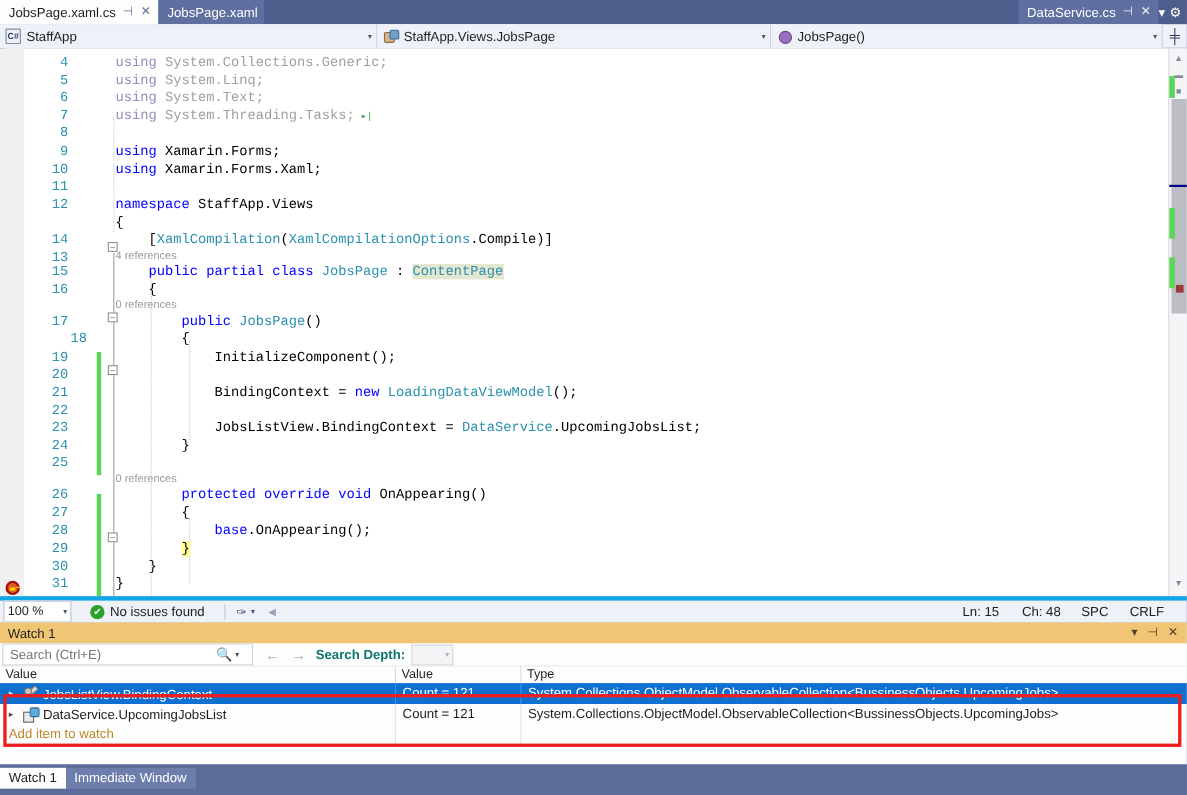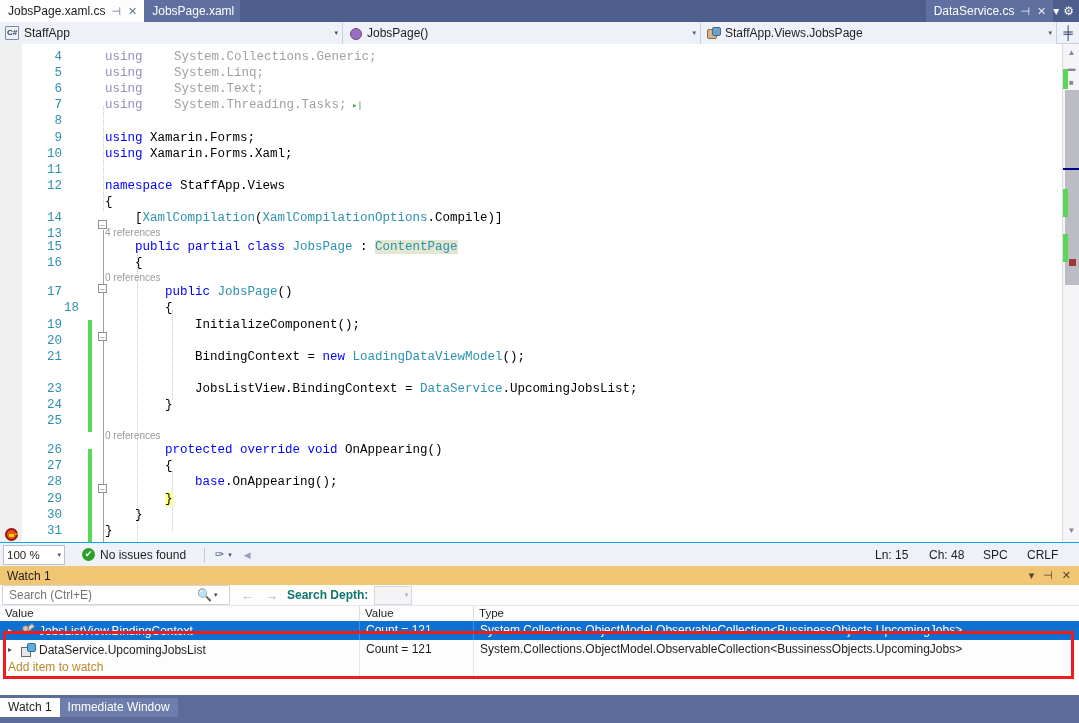--- a/index.html
+++ b/index.html
@@ -102,21 +102,21 @@
     color:#2b91af; font-family:"Liberation Mono", monospace; font-size:12.5px;
   }
   .ltext { position:absolute; left:105px; }
   .codelens {
     position:absolute; left:105px; font-family:"Liberation Sans", sans-serif;
     font-size:10px; color:#9a9a9a; height:13px; line-height:13px;
   }
   
   .kw { color:#0000ff; }
   .kw-d { color:#8f8fbd; }     
-  .txt-d { color:#a0a0a0;padding-left:24px; }    
+  .txt-d { color:#a0a0a0; }    
   .typ { color:#2b91af; }
   .pln { color:#000000; }
   .hl-type { background:#e3e7cf; }
   .hl-brace { background:#ffff90; }
 
   
   .chgbar { position:absolute; left:88px; width:4px; background:#57d957; }
   
   .fold {
     position:absolute; width:9px; height:9px; border:1px solid #909090;
@@ -149,21 +149,21 @@
   }
   .vs-thumb {
     position:absolute; left:2px; width:14px; background:#bcbcc4; cursor:pointer;
   }
   .vs-mark { position:absolute; width:5px; }
   .vs-caret { position:absolute; left:0; width:17px; height:2px; background:#00008b; }
 
   
   .statusbar {
     position:absolute; left:0; top:542px; width:1079px; height:24px;
-    background:#eef1f8; border-top:1px solid #0ea5e9;
+    background:#eef1f8; border-top:4px solid #0ea5e9;
     display:flex; align-items:center; font-size:12px; color:#1e1e1e;
   }
   .sb-zoom {
     width:62px; height:20px; margin-left:3px; background:#fff;
     border:1px solid #b9c0d2; display:flex; align-items:center;
     padding:0 3px; font-size:11.5px; cursor:pointer;
   }
   .sb-zoom .arrow { margin-left:auto; font-size:7px; color:#44506d; }
   .sb-issues { display:flex; align-items:center; gap:5px; margin-left:17px; }
   .ok-dot {
@@ -300,27 +300,27 @@
     </div>
   </div>
 
   <div class="navbar">
     <div class="nav-combo">
       <span class="ic ic-cs">C#</span>
       <span>StaffApp</span>
       <span class="arrow">▾</span>
     </div>
     <div class="nav-combo">
+      <span class="ic ic-class"></span>
+      <span>StaffApp.Views.JobsPage</span>
+      <span class="arrow">▾</span>
+    </div>
+    <div class="nav-combo">
       <span class="ic ic-method"></span>
       <span>JobsPage()</span>
-      <span class="arrow">▾</span>
-    </div>
-    <div class="nav-combo">
-      <span class="ic ic-class"></span>
-      <span>StaffApp.Views.JobsPage</span>
       <span class="arrow">▾</span>
     </div>
     <div class="nav-split">╪</div>
   </div>
 
   <div class="editor">
     <div class="ed-selbar"></div>
     <div class="ed-leftgutter"></div>
 
     <div class="chgbar" style="top:276px;height:112px;"></div>
@@ -353,20 +353,21 @@
         <div class="line" style="top: 166px;"><span class="lnum" style="top: 0px;">14</span><span class="ltext"><span class="pln">    [</span><span class="typ">XamlCompilation</span><span class="pln">(</span><span class="typ">XamlCompilationOptions</span><span class="pln">.Compile)]</span></span></div>
         <div class="codelens" style="top: 182.1px;">4 references</div>
         <div class="line" style="top: 195.1px;"><span class="lnum" style="top: 0px;">15</span><span class="ltext"><span class="pln">    </span><span class="kw">public partial class</span><span class="pln"> </span><span class="typ">JobsPage</span><span class="pln"> : </span><span class="typ hl-type">ContentPage</span></span></div>
         <div class="line" style="top: 211.2px;"><span class="lnum" style="top: 0px;">16</span><span class="ltext"><span class="pln">    {</span></span></div>
         <div class="codelens" style="top: 227.3px;">0 references</div>
         <div class="line" style="top: 240.3px;"><span class="lnum" style="top: 0px;">17</span><span class="ltext"><span class="pln">        </span><span class="kw">public</span><span class="pln"> </span><span class="typ">JobsPage</span><span class="pln">()</span></span></div>
         <div class="line" style="top: 256.4px;"><span class="lnum" style="top: 0px; margin-left: 17px;">18</span><span class="ltext"><span class="pln">        {</span></span></div>
         <div class="line" style="top: 272.5px;"><span class="lnum" style="top: 0px;">19</span><span class="ltext"><span class="pln">            InitializeComponent();</span></span></div>
         <div class="line" style="top: 288.6px;"><span class="lnum" style="top: 0px;">20</span><span class="ltext"></span></div>
         <div class="line" style="top: 304.7px;"><span class="lnum" style="top: 0px;">21</span><span class="ltext"><span class="pln">            BindingContext = </span><span class="kw">new</span><span class="pln"> </span><span class="typ">LoadingDataViewModel</span><span class="pln">();</span></span></div>
+        <div class="line" style="top: 320.8px;"><span class="lnum" style="top: 0px;">22</span><span class="ltext"></span></div>
         <div class="line" style="top: 336.9px;"><span class="lnum" style="top: 0px;">23</span><span class="ltext"><span class="pln">            JobsListView.BindingContext = </span><span class="typ">DataService</span><span class="pln">.UpcomingJobsList;</span></span></div>
         <div class="line" style="top: 353px;"><span class="lnum" style="top: 0px;">24</span><span class="ltext"><span class="pln">        }</span></span></div>
         <div class="line" style="top: 369.1px;"><span class="lnum" style="top: 0px;">25</span><span class="ltext"></span></div>
         <div class="codelens" style="top: 385.2px;">0 references</div>
         <div class="line" style="top: 398.2px;"><span class="lnum" style="top: 0px;">26</span><span class="ltext"><span class="pln">        </span><span class="kw">protected override void</span><span class="pln"> OnAppearing()</span></span></div>
         <div class="line" style="top: 414.3px;"><span class="lnum" style="top: 0px;">27</span><span class="ltext"><span class="pln">        {</span></span></div>
         <div class="line" style="top: 430.4px;"><span class="lnum" style="top: 0px;">28</span><span class="ltext"><span class="pln">            </span><span class="kw">base</span><span class="pln">.OnAppearing();</span></span></div>
         <div class="line" style="top: 446.5px;"><span class="lnum" style="top: 0px;">29</span><span class="ltext"><span class="pln">        </span><span class="pln hl-brace">}</span></span></div>
         <div class="line" style="top: 462.6px;"><span class="lnum" style="top: 0px;">30</span><span class="ltext"><span class="pln">    }</span></span></div>
         <div class="line" style="top: 478.7px;"><span class="lnum" style="top: 0px;">31</span><span class="ltext"><span class="pln">}</span></span></div>

